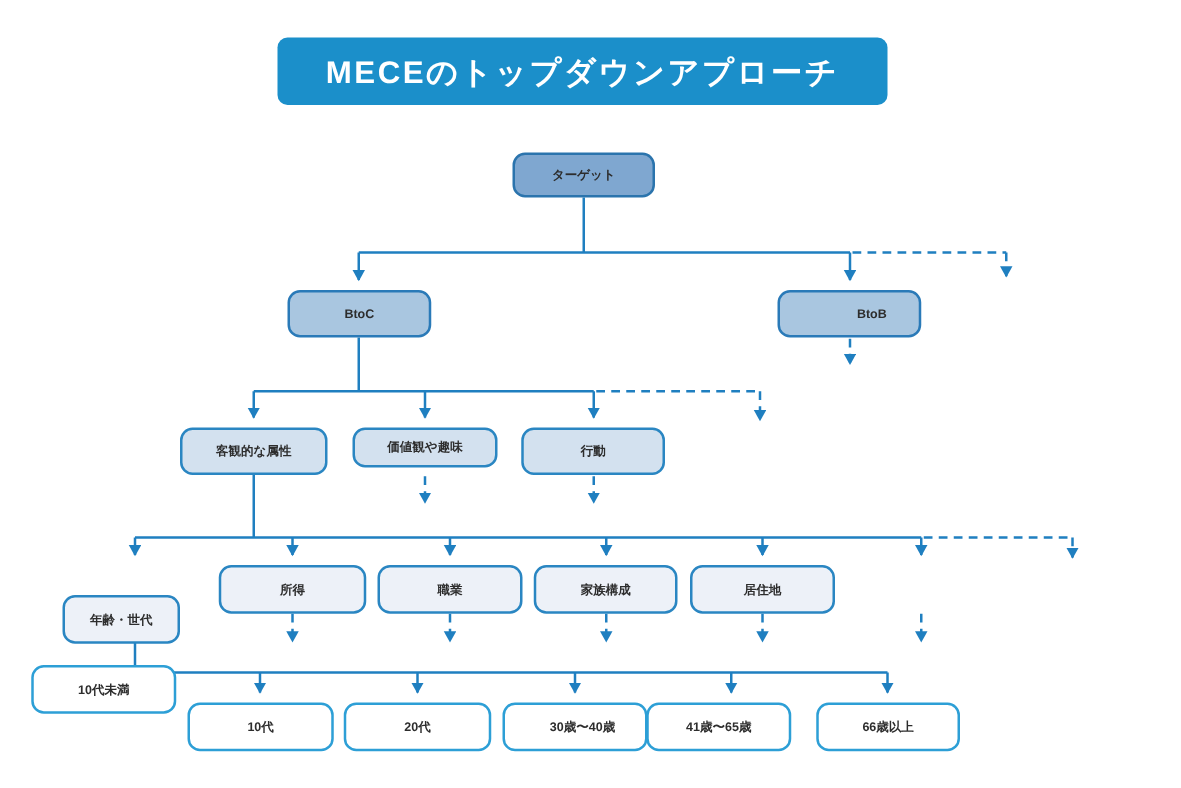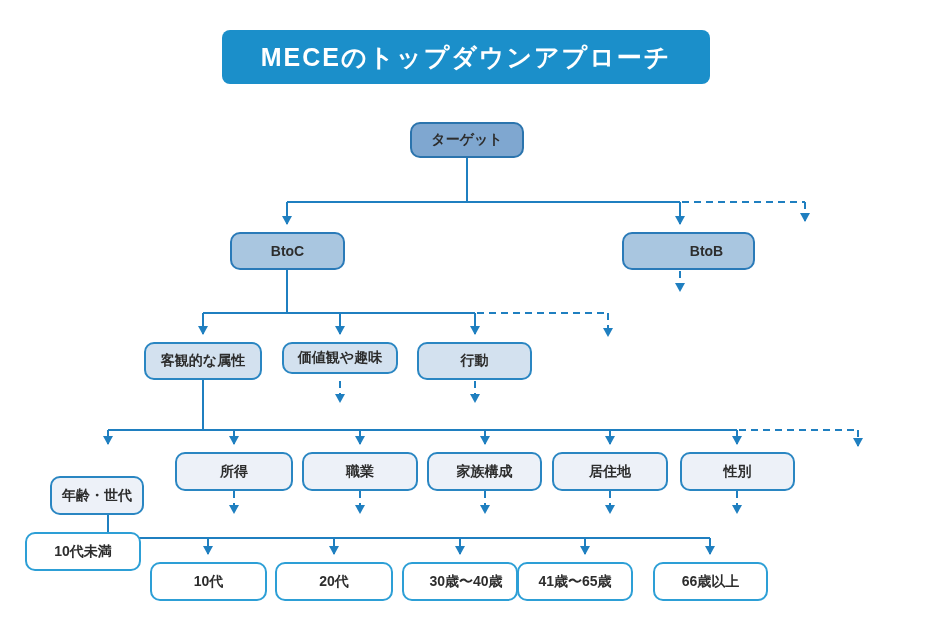--- a/index.html
+++ b/index.html
@@ -8,21 +8,21 @@
     font-family:"Liberation Sans","DejaVu Sans",sans-serif;
   }
   .banner{
     position:absolute;left:222px;top:30px;width:488px;height:54px;
     background:var(--banner,#1b8fca);color:var(--title-text,#ffffff);
     border-radius:8px;display:flex;align-items:center;justify-content:center;
     font-size:25px;font-weight:bold;letter-spacing:2px;white-space:nowrap;
   }
   .node{
     position:absolute;display:flex;align-items:center;justify-content:center;
-    font-weight:bold;font-size:14px;color:var(--node-text,#2d2d2d);
+    font-weight:bold;font-size:10px;color:var(--node-text,#2d2d2d);
     border-radius:10px;white-space:nowrap;box-sizing:border-box;
   }
   .l1{background:var(--fill-l1,#7fa7d0);border:2px solid var(--border-l1,#2b74ad);}
   .l2{background:var(--fill-l2,#a9c6e0);border:2px solid var(--border-l2,#2a7ab8);}
   .l3{background:var(--fill-l3,#d3e1ef);border:2px solid var(--border-l3,#2a86c2);}
   .l4{background:var(--fill-l4,#edf1f8);border:2px solid var(--border-l4,#2a86c2);}
   .l5{background:var(--fill-l5,#ffffff);border:2px solid var(--border-l5,#2d9fd6);}
   svg.wires{position:absolute;left:0;top:0;}
   .wire{stroke:var(--line,#1f7fc0);stroke-width:2;fill:none;}
   .dash{stroke-dasharray:7 5;}
@@ -84,32 +84,31 @@
       <path class="wire dash" d="M610,491 V513" marker-end="url(#ah)"></path>
       <path class="wire dash" d="M737,491 V513" marker-end="url(#ah)"></path>
     </g>
   </svg>
 
   <div class="banner">MECEのトップダウンアプローチ</div>
 
   <div class="node l1" style="left:410px;top:122px;width:114px;height:36px;">ターゲット</div>
 
   <div class="node l2" style="left:230px;top:232px;width:115px;height:38px;">BtoC</div>
-  <div class="node l2" style="left:622px;top:232px;width:133px;height:38px;padding-left:36px;">BtoB</div>
+  <div class="node l2" style="left:622px;top:232px;width:115px;height:38px;padding-left:36px;">BtoB</div>
 
   <div class="node l3" style="left:144px;top:342px;width:118px;height:38px;text-align:center;">客観的な属性</div>
   <div class="node l3" style="left:282px;top:342px;width:116px;height:32px;">価値観や趣味</div>
   <div class="node l3" style="left:417px;top:342px;width:115px;height:38px;">行動</div>
 
   <div class="node l4" style="left:50px;top:476px;width:94px;height:39px;">年齢・世代</div>
   <div class="node l4" style="left:175px;top:452px;width:118px;height:39px;">所得</div>
   <div class="node l4" style="left:302px;top:452px;width:116px;height:39px;">職業</div>
   <div class="node l4" style="left:427px;top:452px;width:115px;height:39px;">家族構成</div>
   <div class="node l4" style="left:552px;top:452px;width:116px;height:39px;">居住地</div>
-  <div class="node l4" style="left:680px;top:452px;width:115px;height:39px;">性別</div>
 
   <div class="node l5" style="left:25px;top:532px;width:116px;height:39px;">10代未満</div>
   <div class="node l5" style="left:150px;top:562px;width:117px;height:39px;">10代</div>
   <div class="node l5" style="left:275px;top:562px;width:118px;height:39px;">20代</div>
   <div class="node l5" style="left:402px;top:562px;width:116px;height:39px;padding-left:12px;">30歳〜40歳</div>
   <div class="node l5" style="left:517px;top:562px;width:116px;height:39px;">41歳〜65歳</div>
   <div class="node l5" style="left:653px;top:562px;width:115px;height:39px;">66歳以上</div>
 
 </div>
 

